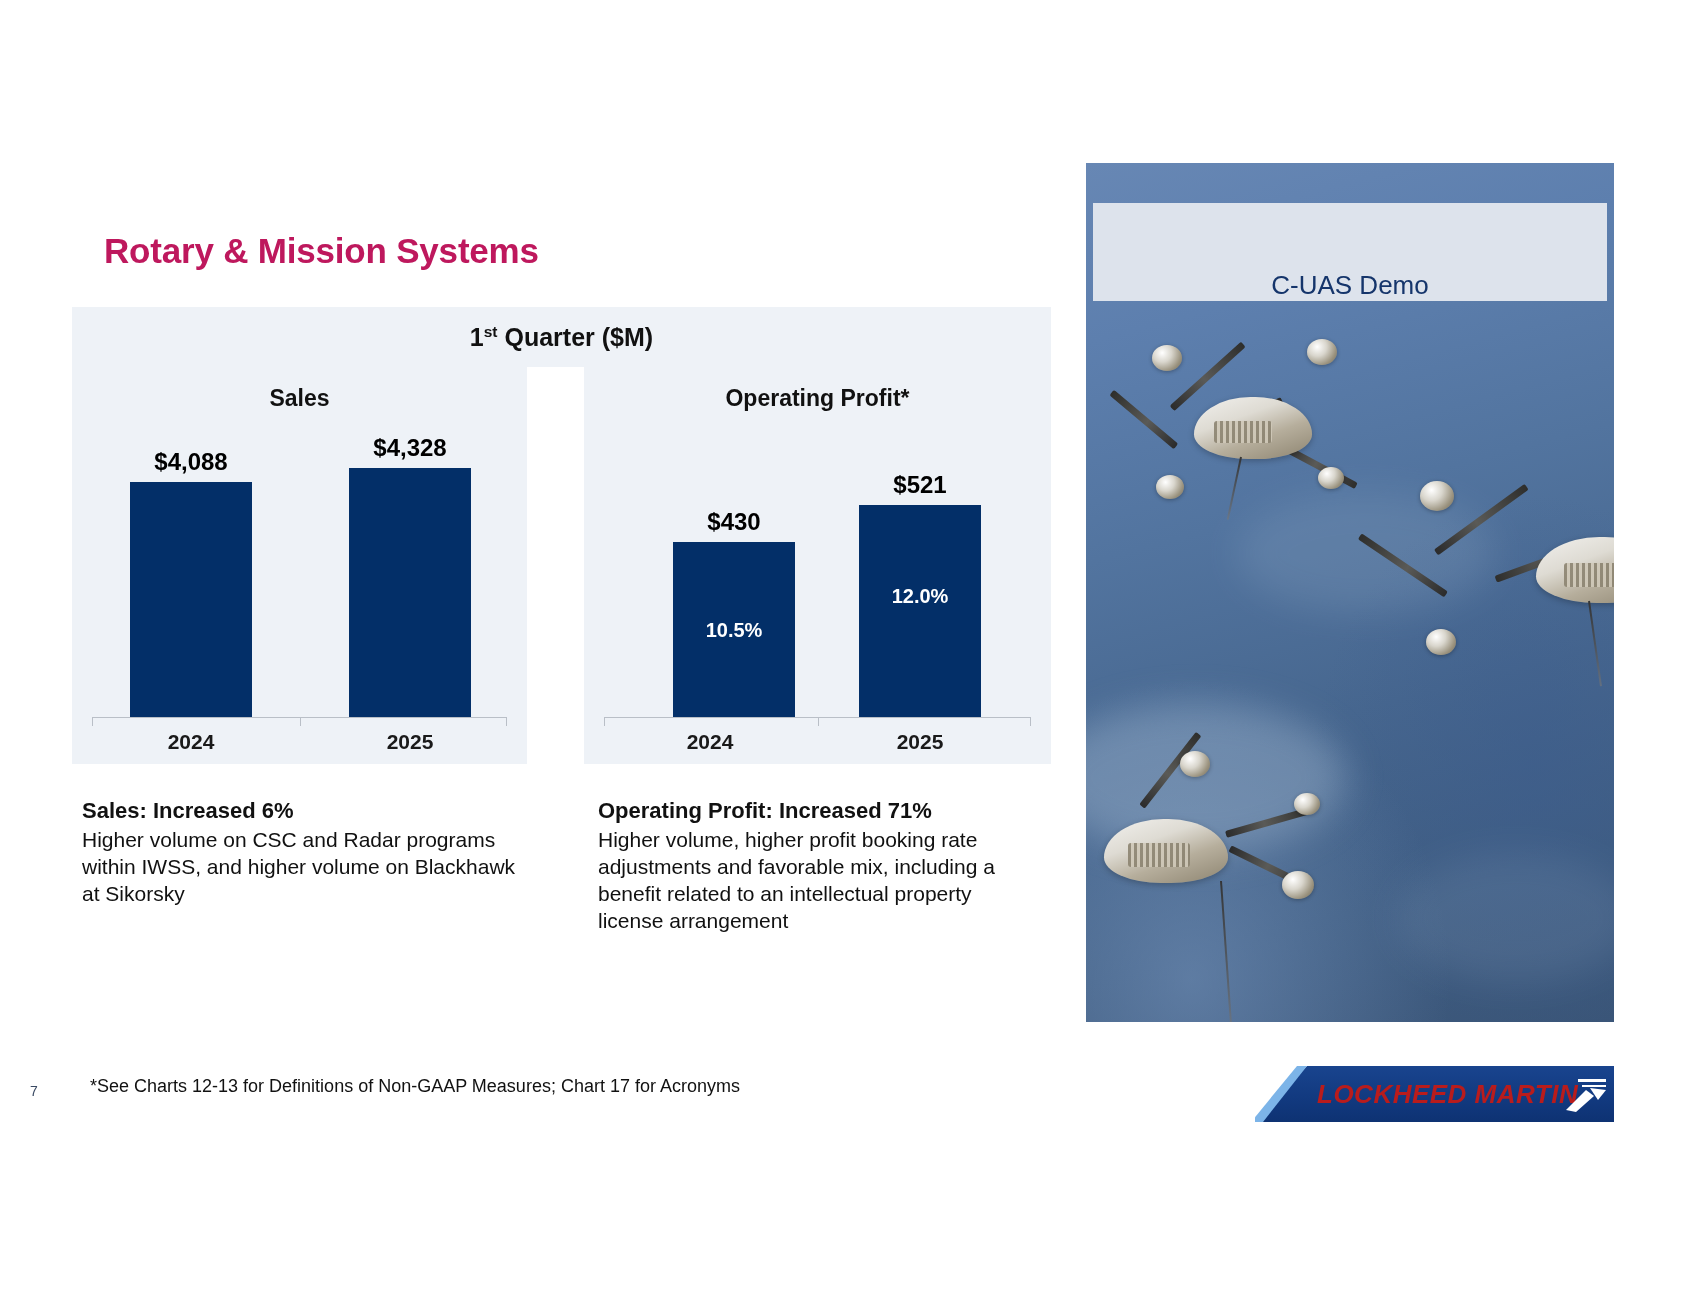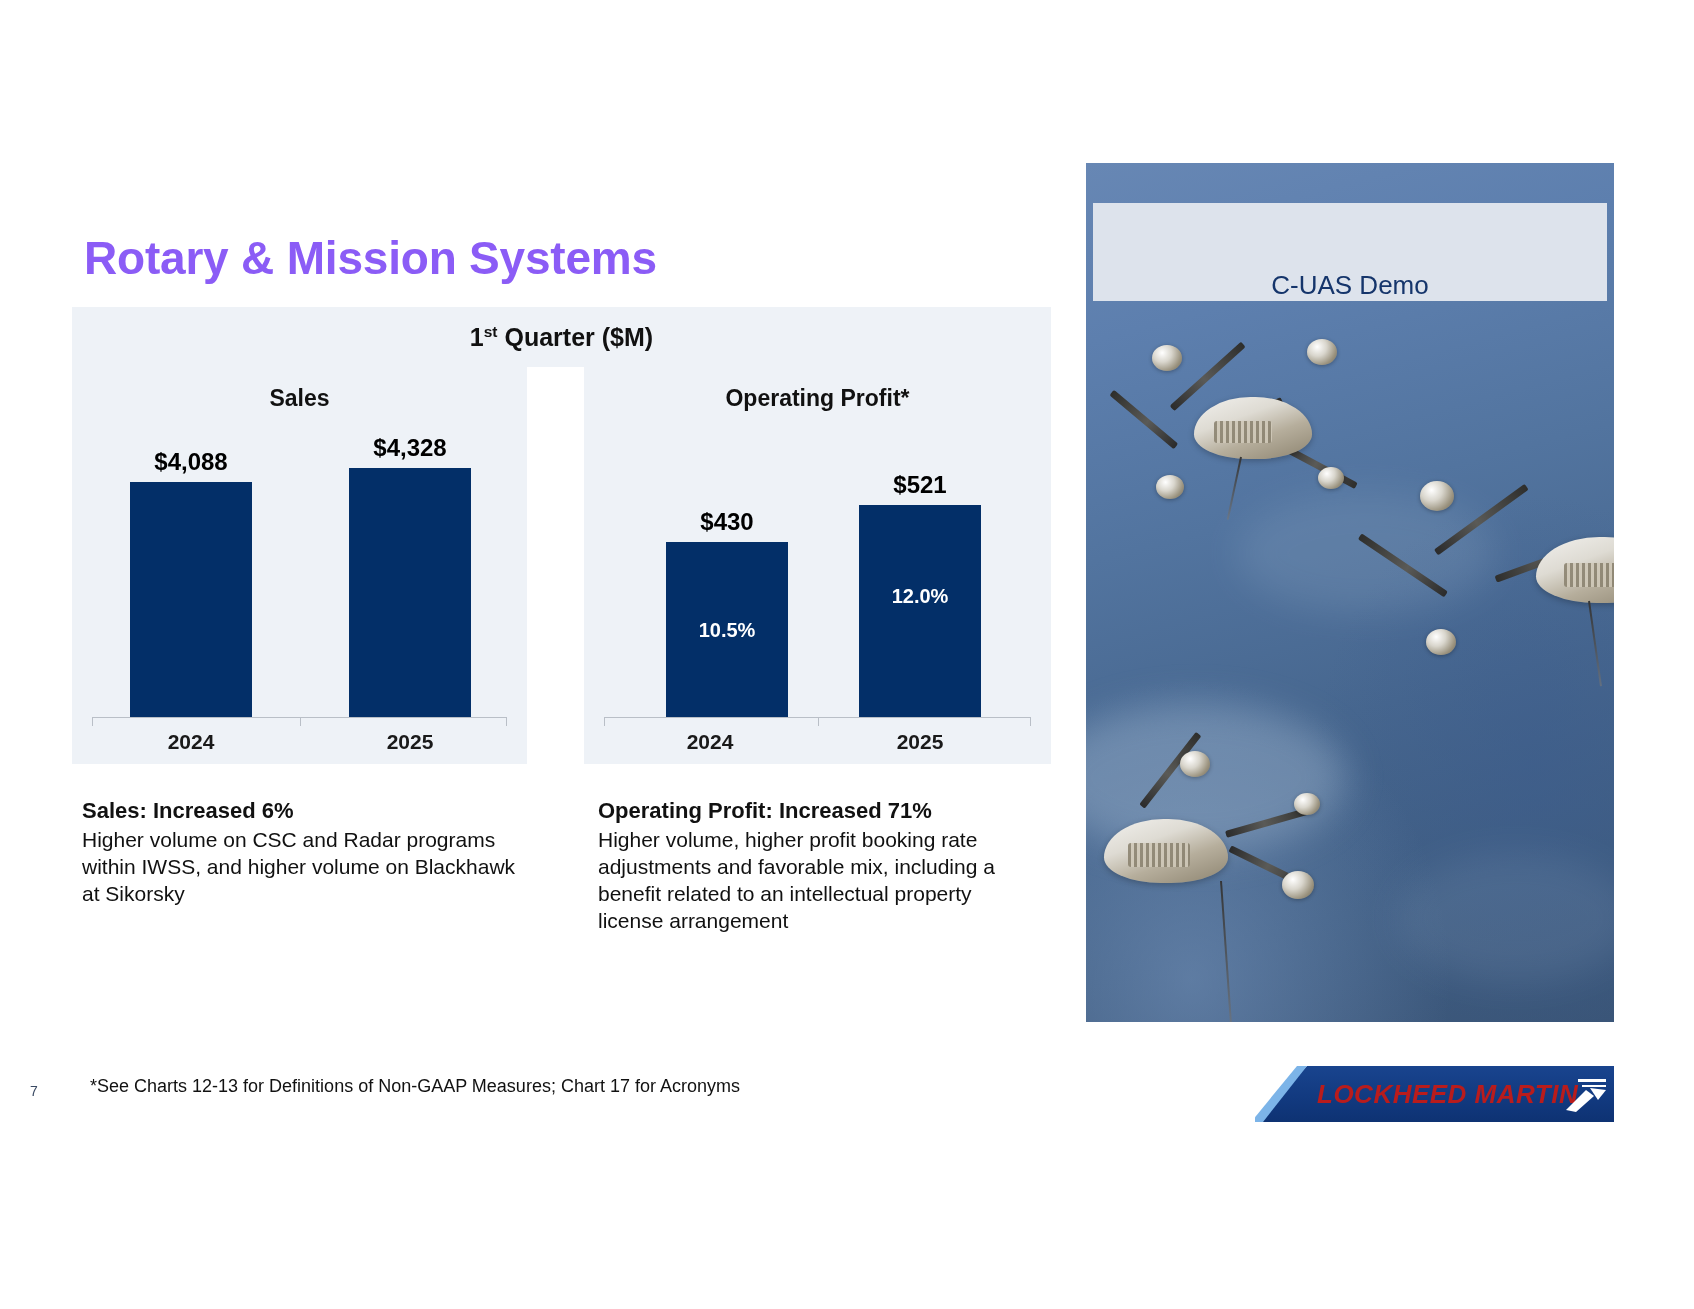--- a/index.html
+++ b/index.html
@@ -17,25 +17,25 @@
 
   .slide {
     position: absolute;
     inset: 0;
     background: #ffffff;
   }
 
   
   .slide-title {
     position: absolute;
-    left: 84px;
+    left: 104px;
     top: 231px;
-    font-size: 46px;
-    font-weight: bold;
-    color: #8b5cf6;
+    font-size: 35px;
+    font-weight: bold;
+    color: #be185d;
     letter-spacing: -0.2px;
     white-space: nowrap;
   }
 
   
   .quarter-banner {
     position: absolute;
     left: 72px;
     top: 307px;
     width: 979px;
@@ -342,21 +342,21 @@
 
       <div class="cat-label" style="left:49px;">2024</div>
       <div class="cat-label" style="left:268px;">2025</div>
     </div>
   </div>
 
   <div class="chart-panel right">
     <div class="chart-title">Operating Profit*</div>
     <div class="plot">
 
-      <div class="bar-col" style="left:58px;padding-left:24px;">
+      <div class="bar-col" style="left:65px;padding-left:24px;">
         <div class="value-label">$430</div>
         <div class="bar" style="height:176px;">
           <div class="pct-label" style="bottom:76px;">10.5%</div>
         </div>
       </div>
 
       <div class="bar-col" style="left:275px;">
         <div class="value-label">$521</div>
         <div class="bar" style="height:213px;">
           <div class="pct-label" style="bottom:110px;">12.0%</div>

